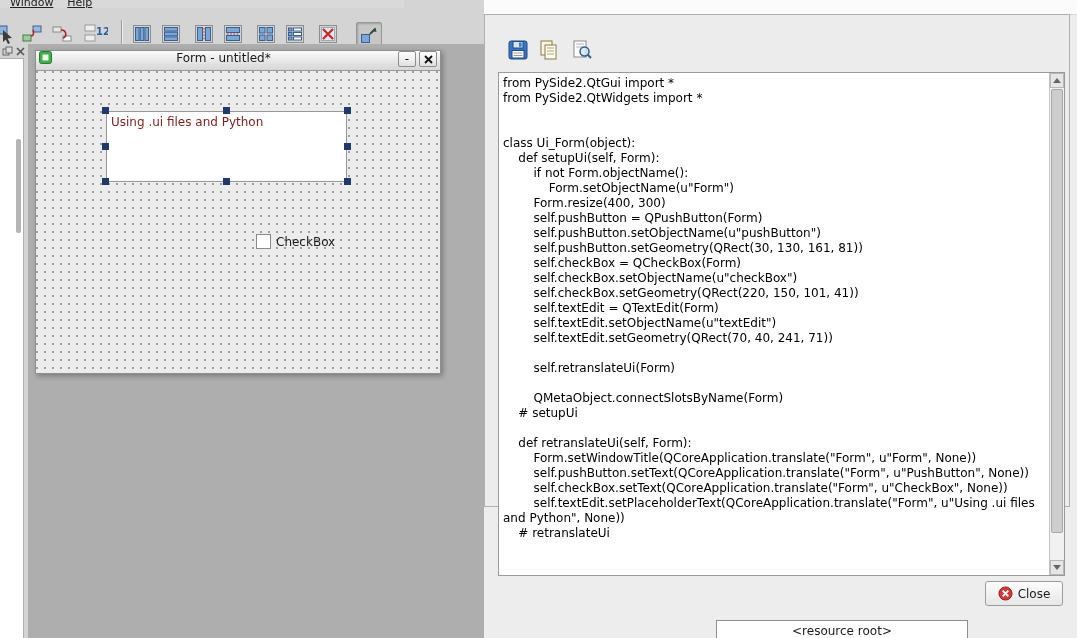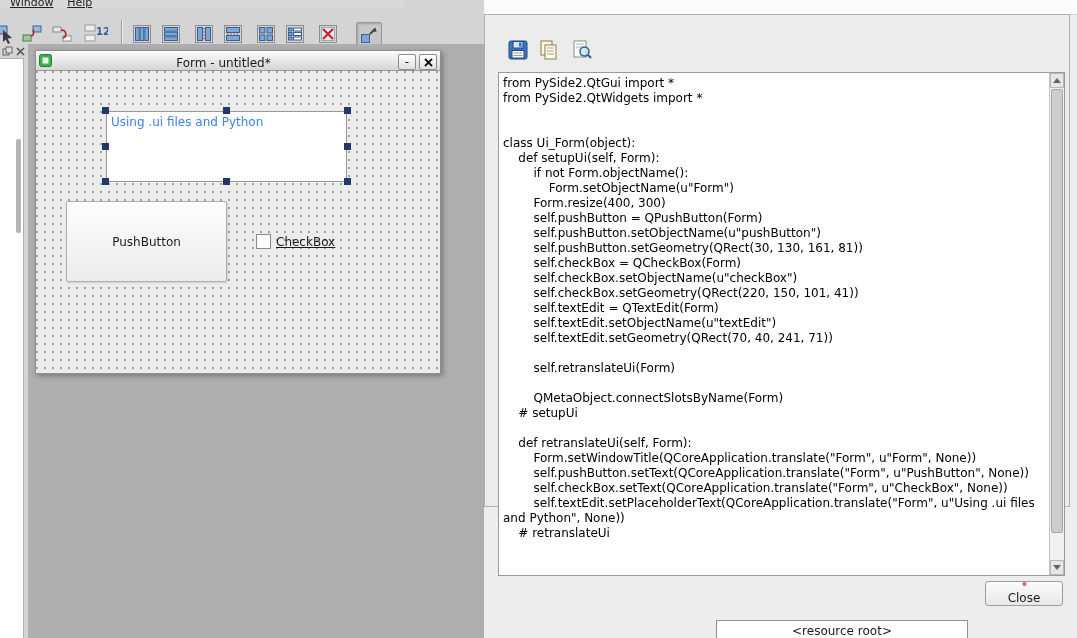--- a/index.html
+++ b/index.html
@@ -27,38 +27,38 @@
   .dock-scroll{position:absolute;right:2px;top:80px;width:5px;height:94px;background:#b5b5b5;border-radius:2px;}
 
   
   .mdi{position:absolute;left:28px;top:44px;width:456px;bottom:0;background:#aeaeae;}
 
   
   .form-window{position:absolute;left:35px;top:50px;width:404px;height:322px;background:#ececec;
                border:1px solid #8f8f8f;box-shadow:2px 2px 5px rgba(0,0,0,.3);}
   .form-titlebar{position:absolute;left:0;top:0;right:0;height:20px;
                  background:linear-gradient(#fbfbfb,#d6d6d6);border-bottom:1px solid #9a9a9a;
-                 display:flex;align-items:flex-end;padding:0 3px;box-sizing:border-box;}
+                 display:flex;align-items:flex-start;padding:0 3px;box-sizing:border-box;}
   .form-title{flex:1;text-align:center;font-size:12px;}
   .tb-btn{width:16px;height:14px;border:1px solid #8c8c8c;border-radius:2px;
           background:linear-gradient(#ffffff,#e0e0e0);display:flex;align-items:center;
           justify-content:center;margin-left:3px;}
   .form-body{position:absolute;left:0;top:20px;right:0;bottom:0;background-color:#ececec;
              background-image:radial-gradient(circle,#9f9f9f 0.8px,transparent 1px);
              background-size:8px 8px;background-position:5px 5px;}
   .textedit{position:absolute;left:70px;top:40px;width:241px;height:71px;background:#fff;
             border:1px solid #979797;box-sizing:border-box;padding:3px 4px;}
-  .placeholder{color:#3b82f6;font-size:12px;}
+  .placeholder{color:#7f1d1d;font-size:12px;}
   .handle{position:absolute;width:7px;height:7px;background:#20386b;}
   .pushbutton{position:absolute;left:30px;top:130px;width:161px;height:81px;box-sizing:border-box;
               background:linear-gradient(#fdfdfd,#ececec);border:1px solid #adadad;border-radius:2px;
               display:flex;align-items:center;justify-content:center;font-size:12px;
               box-shadow:1px 1px 2px rgba(0,0,0,.12);}
   .checkbox{position:absolute;left:220px;top:150px;width:101px;height:41px;display:flex;
-            align-items:center;text-decoration:underline;}
+            align-items:center;}
   .check-ind{width:13px;height:13px;background:#fdfdfd;border:1px solid #8a8a8a;}
   .check-label{margin-left:5px;font-size:12px;}
 
   
   .right-backdrop{position:absolute;left:484px;top:0;right:0;bottom:0;background:#ededed;}
   .right-topstrip{position:absolute;left:484px;top:0;right:0;height:14px;background:#fbfbfb;
                   border-bottom:1px solid #d8d8d8;}
   .dialog{position:absolute;left:484px;top:14px;width:586px;height:493px;background:#ececec;
           border:1px solid #b0b0b0;box-sizing:border-box;}
   .dicon{position:absolute;top:22px;width:26px;height:26px;display:flex;align-items:center;justify-content:center;}
@@ -71,21 +71,21 @@
           box-sizing:border-box;display:flex;align-items:center;justify-content:center;}
   .sb-up{top:0;} .sb-down{bottom:0;}
   .tri-up{width:0;height:0;border-left:4px solid transparent;border-right:4px solid transparent;
           border-bottom:5px solid #666;}
   .tri-down{width:0;height:0;border-left:4px solid transparent;border-right:4px solid transparent;
             border-top:5px solid #666;}
   .sb-thumb{position:absolute;left:1px;right:1px;top:16px;height:442px;background:#cdcdcd;
             border:1px solid #a6a6a6;border-radius:2px;}
   .close-btn{position:absolute;left:500px;top:566px;width:78px;height:25px;box-sizing:border-box;
              background:linear-gradient(#fcfcfc,#e7e7e7);border:1px solid #9c9c9c;border-radius:3px;
-             display:flex;align-items:center;justify-content:center;gap:5px;font-size:12px;flex-direction:column;}
+             display:flex;align-items:center;justify-content:center;gap:5px;font-size:12px;}
 
   
   .resource-box{position:absolute;left:716px;top:620px;width:252px;height:24px;background:#ffffff;
                 border:1px solid #8f8f8f;box-sizing:border-box;text-align:center;line-height:20px;
                 font-size:12px;}
 </style>
 </head>
 <body>
 
 <div class="stage">
@@ -248,21 +248,20 @@
 
       <div class="handle" style="left:66px;top:36px"></div>
       <div class="handle" style="left:187px;top:36px"></div>
       <div class="handle" style="left:308px;top:36px"></div>
       <div class="handle" style="left:66px;top:72px"></div>
       <div class="handle" style="left:308px;top:72px"></div>
       <div class="handle" style="left:66px;top:107px"></div>
       <div class="handle" style="left:187px;top:107px"></div>
       <div class="handle" style="left:308px;top:107px"></div>
 
-      <div class="pushbutton">PushButton</div>
 
       <div class="checkbox">
         <span class="check-ind"></span>
         <span class="check-label">CheckBox</span>
       </div>
     </div>
   </div>
 
   <div class="right-backdrop"></div>
   <div class="right-topstrip"></div>

